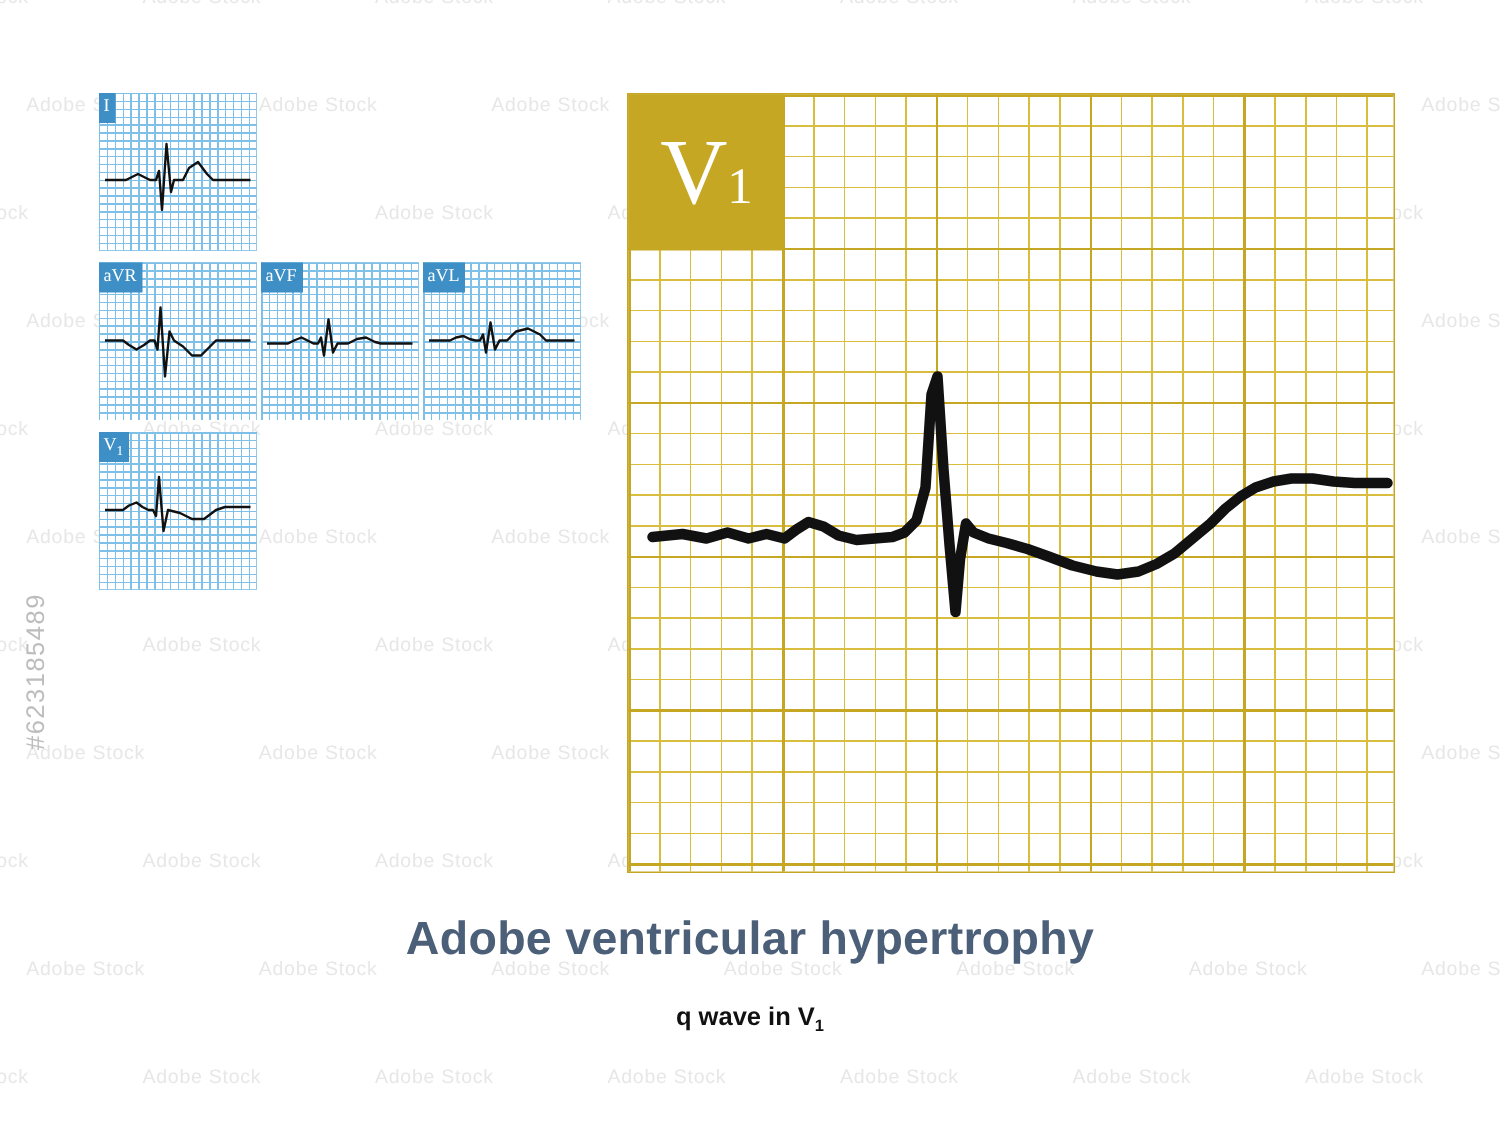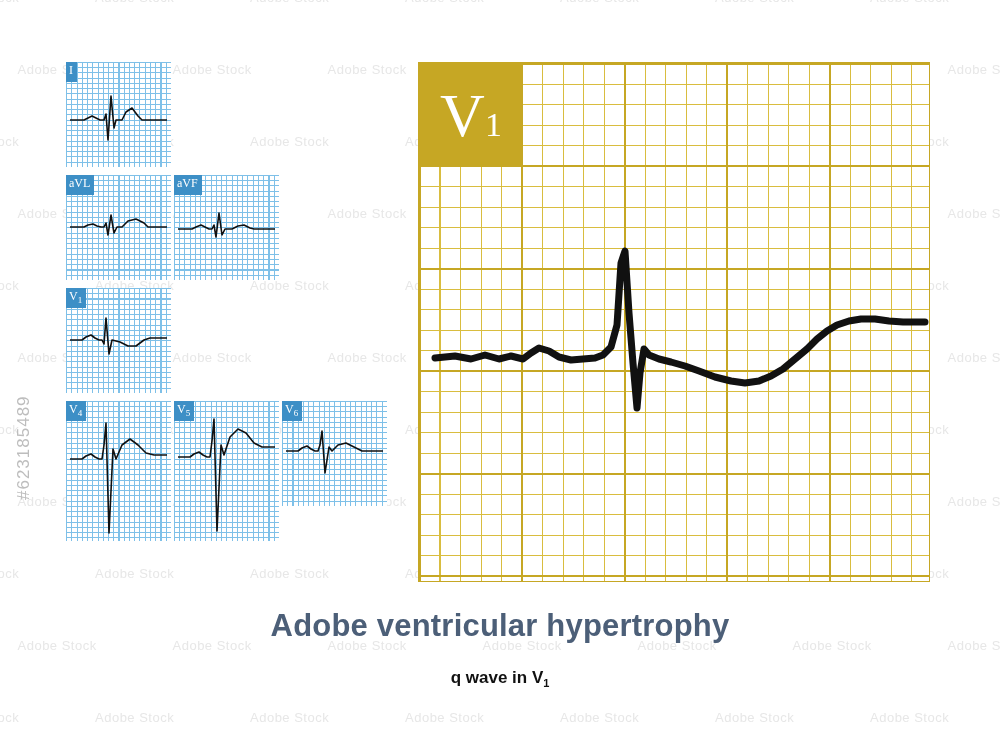--- a/index.html
+++ b/index.html
@@ -202,62 +202,48 @@
     <div class="lead">
       <div class="lead-label"><span>I</span><sub></sub></div>
       <svg width="105" height="105" viewBox="0 0 105 105">
         <path fill="none" stroke="#111" stroke-width="1.6" stroke-linejoin="round" d="M4,58 L18,58 L22,56 L26,54 L30,56 L34,58 L38,58 L40,52 L42,78 L45,34 L48,66 L50,58 L56,58 L60,50 L66,46 L72,54 L76,58 L101,58"></path>
       </svg>
     </div>
   </div>
 
   <div class="lead-row">
     <div class="lead">
+      <div class="lead-label"><span>aVR</span><sub></sub></div>
+      <svg width="105" height="105" viewBox="0 0 105 105">
+        <path fill="none" stroke="#111" stroke-width="1.6" stroke-linejoin="round" d="M4,52 L16,52 L20,55 L25,58 L30,55 L34,52 L37,52 L39,58 L41,30 L44,76 L47,46 L50,52 L56,56 L62,62 L68,62 L74,56 L78,52 L101,52"></path>
+      </svg>
+    </div>
+    <div class="lead">
+      <div class="lead-label"><span>aVF</span><sub></sub></div>
+      <svg width="105" height="105" viewBox="0 0 105 105">
+        <path fill="none" stroke="#111" stroke-width="1.6" stroke-linejoin="round" d="M4,54 L18,54 L22,52 L27,50 L31,52 L35,54 L38,54 L40,50 L42,62 L45,38 L48,60 L51,54 L58,54 L64,51 L70,50 L76,53 L80,54 L101,54"></path>
+      </svg>
+    </div>
+    <div class="lead">
       <div class="lead-label"><span>aVL</span><sub></sub></div>
       <svg width="105" height="105" viewBox="0 0 105 105">
         <path fill="none" stroke="#111" stroke-width="1.6" stroke-linejoin="round" d="M4,52 L18,52 L22,50 L27,49 L31,51 L35,52 L38,52 L40,48 L42,60 L45,40 L48,58 L51,52 L56,52 L62,46 L70,44 L78,48 L82,52 L101,52"></path>
       </svg>
     </div>
-    <div class="lead">
-      <div class="lead-label"><span>aVF</span><sub></sub></div>
-      <svg width="105" height="105" viewBox="0 0 105 105">
-        <path fill="none" stroke="#111" stroke-width="1.6" stroke-linejoin="round" d="M4,54 L18,54 L22,52 L27,50 L31,52 L35,54 L38,54 L40,50 L42,62 L45,38 L48,60 L51,54 L58,54 L64,51 L70,50 L76,53 L80,54 L101,54"></path>
-      </svg>
-    </div>
   </div>
 
   <div class="lead-row">
     <div class="lead">
       <div class="lead-label"><span>V</span><sub>1</sub></div>
       <svg width="105" height="105" viewBox="0 0 105 105">
         <path fill="none" stroke="#111" stroke-width="1.6" stroke-linejoin="round" d="M4,52 L16,52 L20,49 L25,47 L29,50 L33,52 L36,52 L38,56 L40,30 L43,66 L46,52 L54,54 L62,58 L70,58 L78,52 L84,50 L101,50"></path>
       </svg>
     </div>
   </div>
 
-  <div class="lead-row">
-    <div class="lead tall">
-      <div class="lead-label"><span>V</span><sub>4</sub></div>
-      <svg width="105" height="140" viewBox="0 0 105 140">
-        <path fill="none" stroke="#111" stroke-width="1.6" stroke-linejoin="round" d="M4,58 L16,58 L20,55 L25,53 L29,56 L33,58 L36,58 L38,44 L40,22 L43,132 L47,48 L50,58 L56,44 L64,38 L72,44 L80,52 L88,54 L101,54"></path>
-      </svg>
-    </div>
-    <div class="lead tall">
-      <div class="lead-label"><span>V</span><sub>5</sub></div>
-      <svg width="105" height="140" viewBox="0 0 105 140">
-        <path fill="none" stroke="#111" stroke-width="1.6" stroke-linejoin="round" d="M4,56 L16,56 L20,53 L25,51 L29,54 L33,56 L36,56 L38,40 L40,18 L43,130 L47,44 L50,54 L56,36 L64,28 L72,32 L80,42 L88,46 L101,46"></path>
-      </svg>
-    </div>
-    <div class="lead">
-      <div class="lead-label"><span>V</span><sub>6</sub></div>
-      <svg width="105" height="105" viewBox="0 0 105 105">
-        <path fill="none" stroke="#111" stroke-width="1.6" stroke-linejoin="round" d="M4,50 L16,50 L20,47 L25,45 L29,48 L33,50 L36,50 L38,44 L40,30 L43,72 L47,46 L50,50 L56,44 L64,42 L72,46 L80,50 L88,50 L101,50"></path>
-      </svg>
-    </div>
-  </div>
 
 </div>
 
 <div class="big">
   <div class="big-major"></div>
   <div class="big-label"><span>V</span><sub>1</sub></div>
   <svg class="trace" width="512" height="520" viewBox="0 0 512 520">
     <path fill="none" stroke="#111111" stroke-width="7" stroke-linecap="round" stroke-linejoin="round" d="M16,295 L36,293 L52,296 L66,292 L80,296 L92,293 L104,296 L112,290
          L120,285 L130,288 L140,294 L152,297 L164,296 L176,295 L184,292
          L192,284 L198,262 L202,200 L206,188 L210,250 L214,300 L218,345

